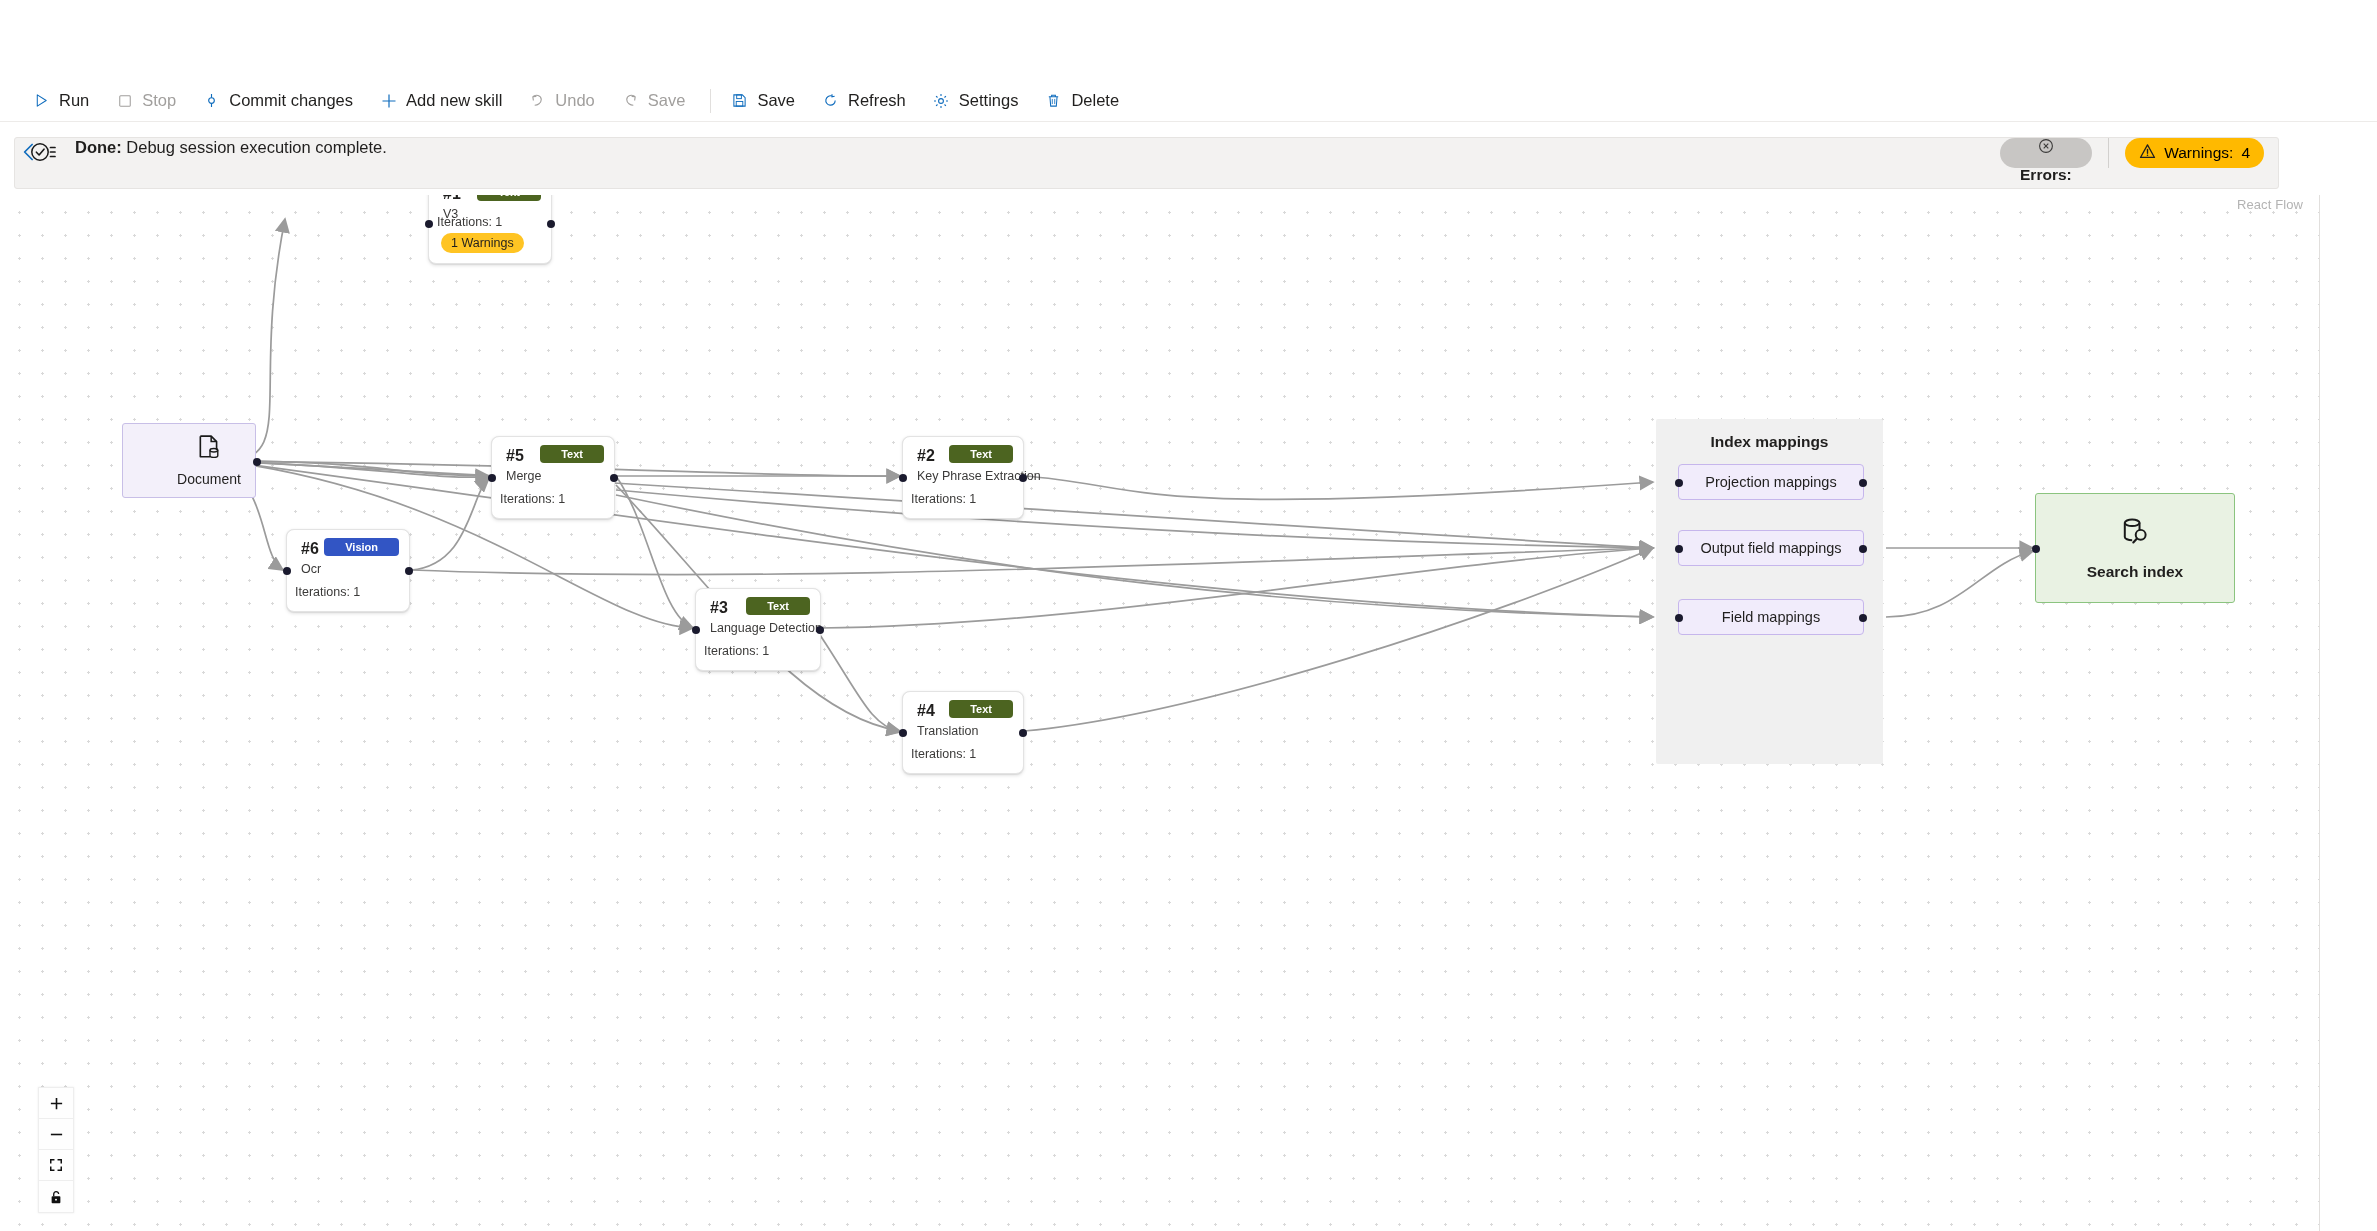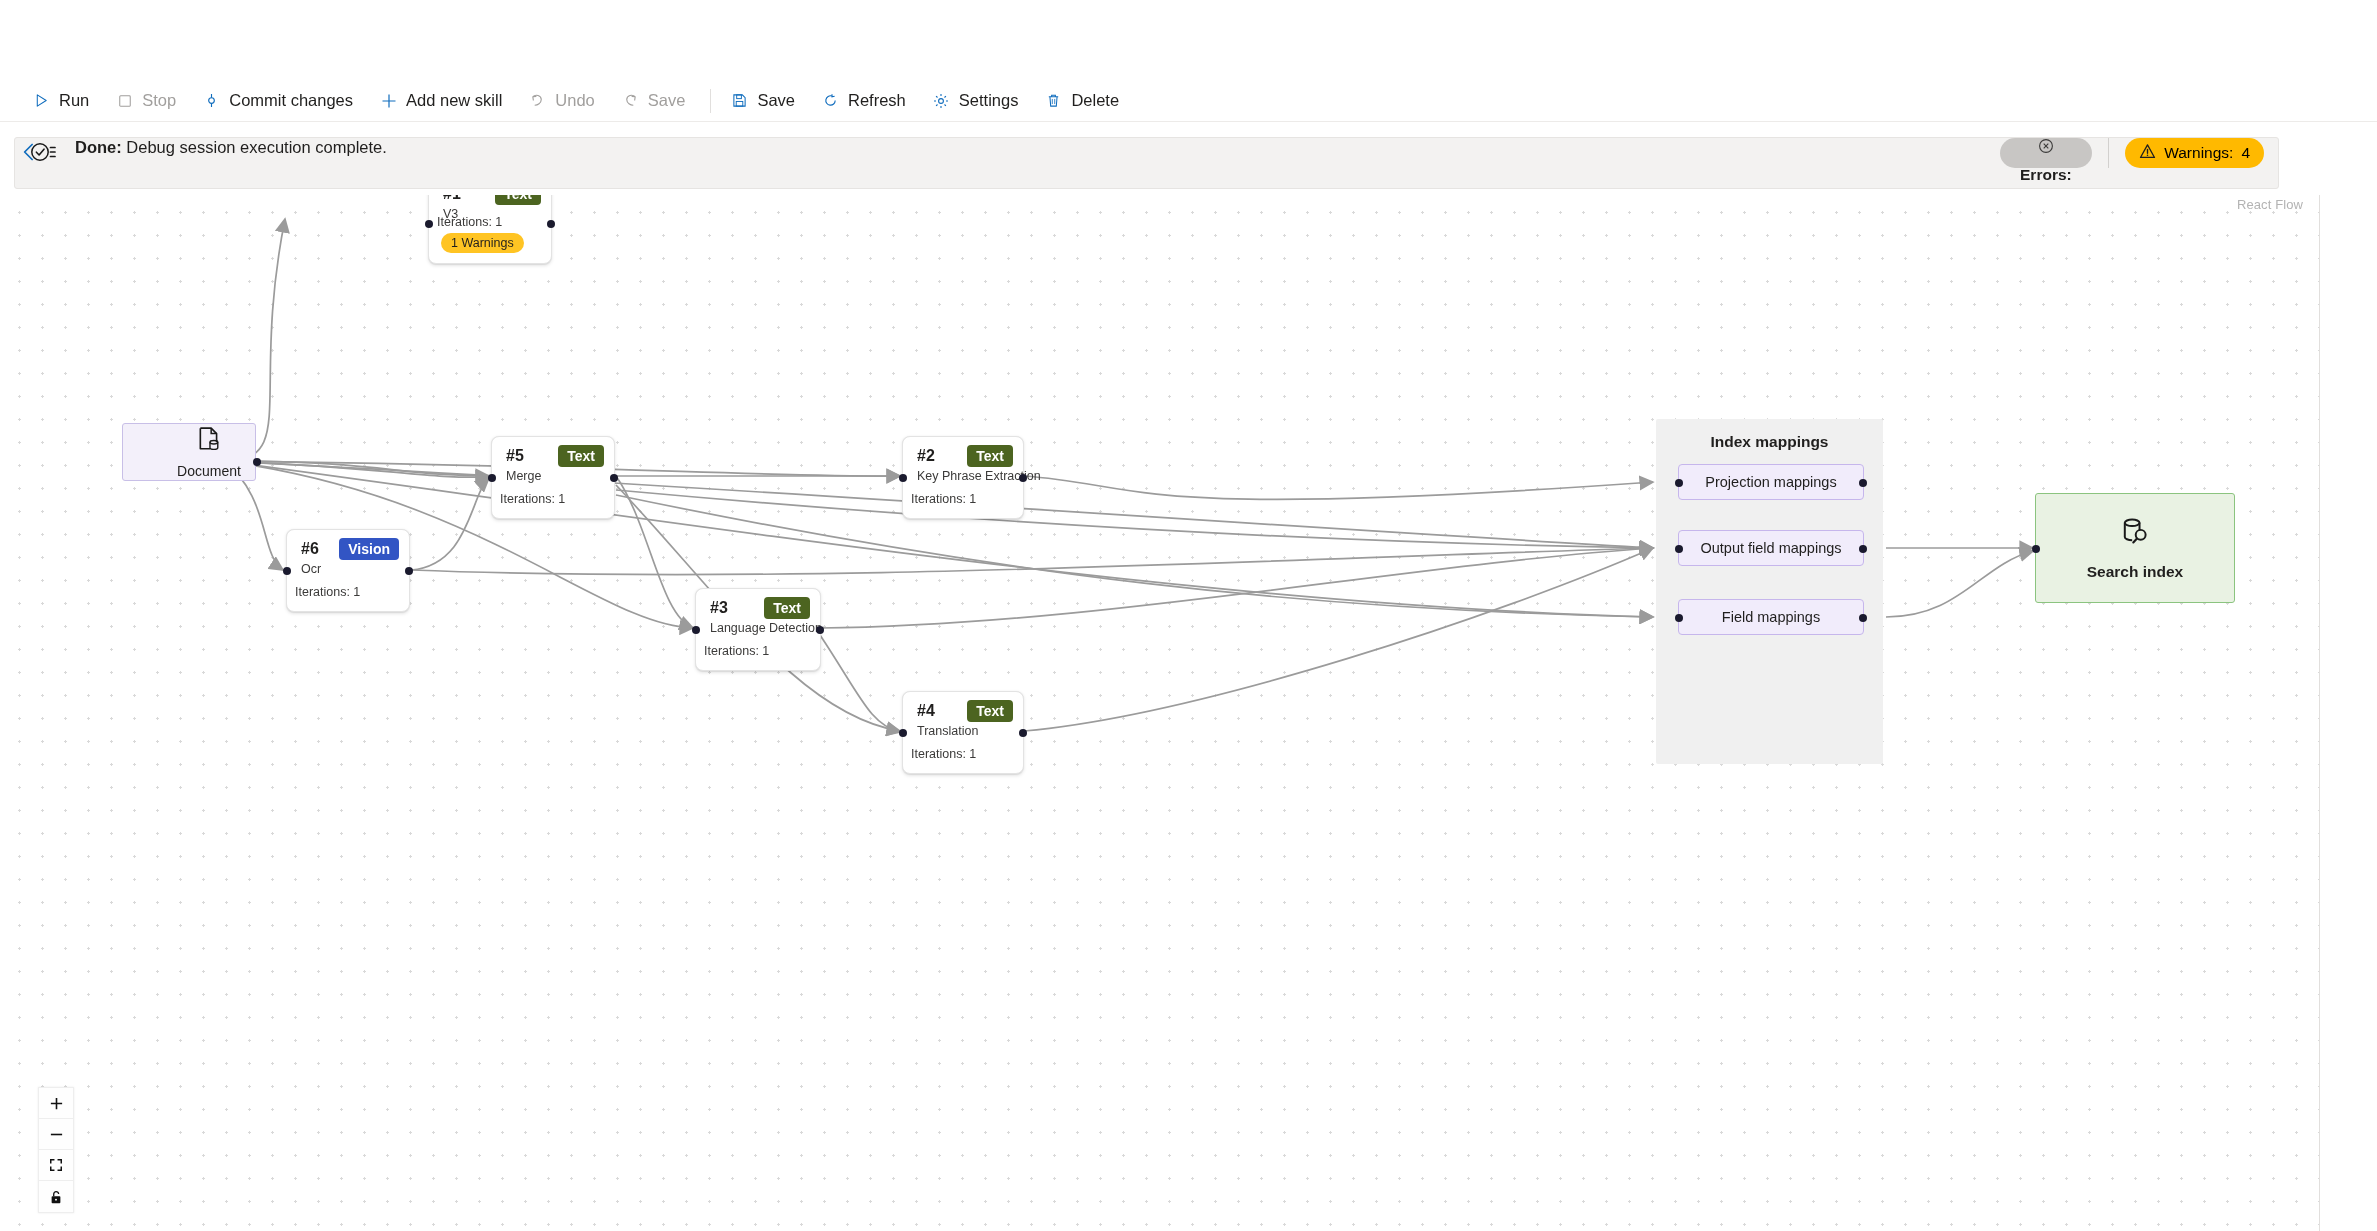--- a/index.html
+++ b/index.html
@@ -113,34 +113,34 @@
   .node .nsub {
     position:absolute; left:14px; top:32px;
     font-size:12.5px; color:#3b3a39; white-space:nowrap;
   }
   .node .niter {
     position:absolute; left:8px; bottom:12px;
     font-size:12.5px; color:#3b3a39;
   }
   .badge {
     position:absolute; right:10px; top:8px;
-    border-radius:4px; padding:3px 9px;
-    font-size:14px; font-weight:600; color:#fff;
+    border-radius:4px; padding:3px 21px;
+    font-size:11px; font-weight:600; color:#fff;
   }
   .badge.text { background:#4c6420; }
   .badge.vision { background:#3255c4; }
   .warn-chip {
     position:absolute; left:12px; bottom:10px;
     background:#ffc423; color:#201f1e;
     border-radius:10px; padding:3px 10px;
     font-size:12.5px; white-space:nowrap;
   }
 
   .doc-node {
-    position:absolute; width:134px; height:58px;
+    position:absolute; width:134px; height:75px;
     background:#f3f0fa; border:1px solid #c8bfe7; border-radius:3px;
     cursor:pointer;
     display:flex; flex-direction:column; align-items:center; justify-content:center; gap:7px;padding-left:40px;
   }
   .doc-node .lbl { font-size:14px; color:#201f1e; }
 
   .index-node {
     position:absolute; width:200px; height:110px;
     background:#e9f2e3; border:1px solid #8bc47f; border-radius:3px;
     cursor:pointer;

